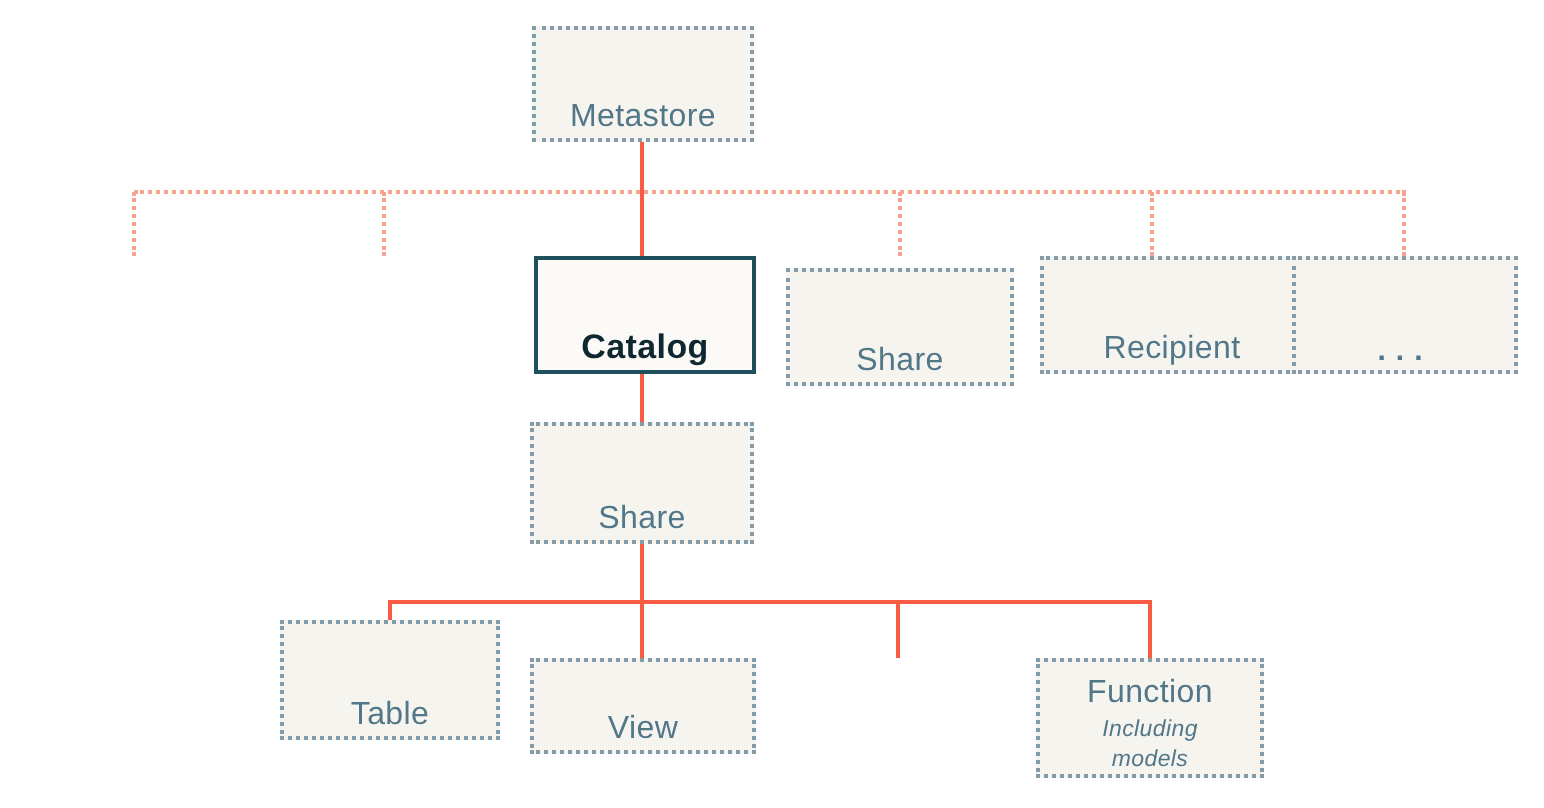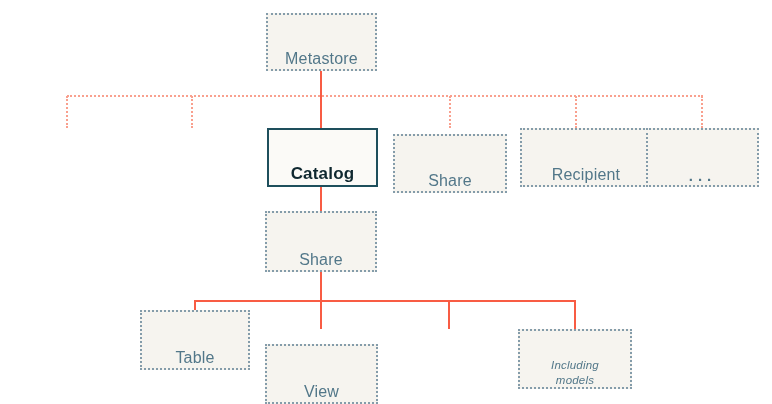--- a/index.html
+++ b/index.html
@@ -86,23 +86,24 @@
   </div>
 
   <div class="node" style="left:265px;top:211px;width:112px;height:61px">
     <span class="lbl">Share</span>
   </div>
 
   <div class="node" style="left:140px;top:310px;width:110px;height:60px">
     <span class="lbl">Table</span>
   </div>
 
-  <div class="node" style="left:265px;top:344px;width:113px;height:60px">
+  <div class="node" style="left:265px;top:329px;width:113px;height:48px">
     <span class="lbl">View</span>
   </div>
 
 
   <div class="node" style="left:518px;top:329px;width:114px;height:60px">
+    <span class="lbl">Function</span>
     <span class="sub">Including
 models</span>
   </div>
 
 </div>
 
 </body></html>

